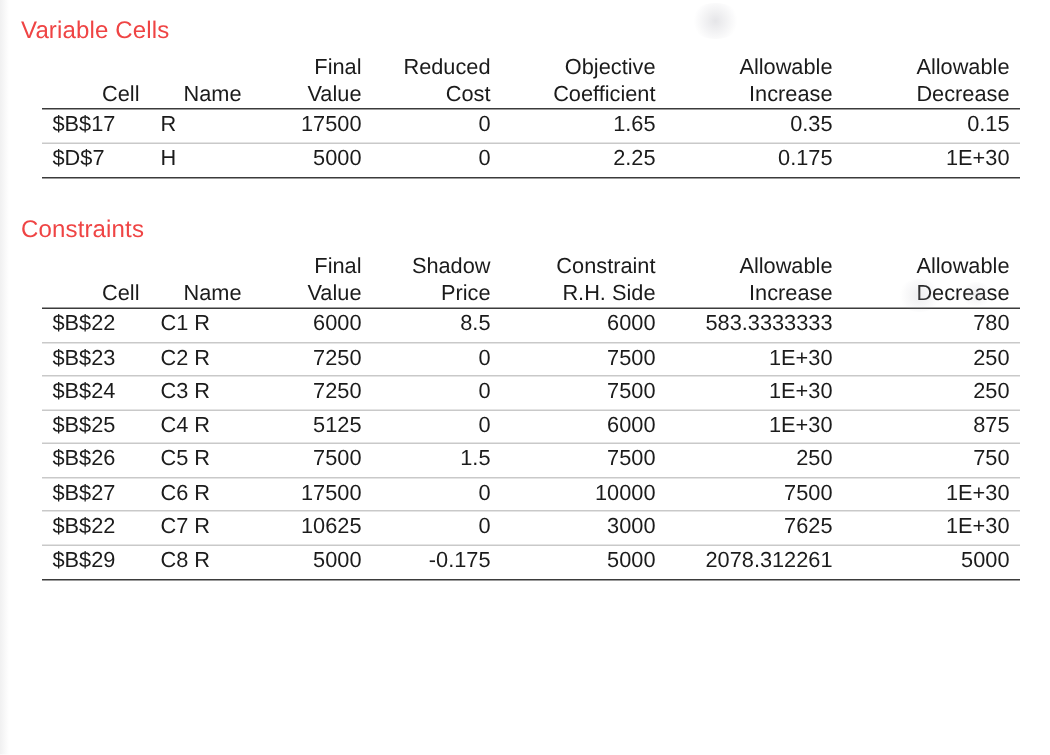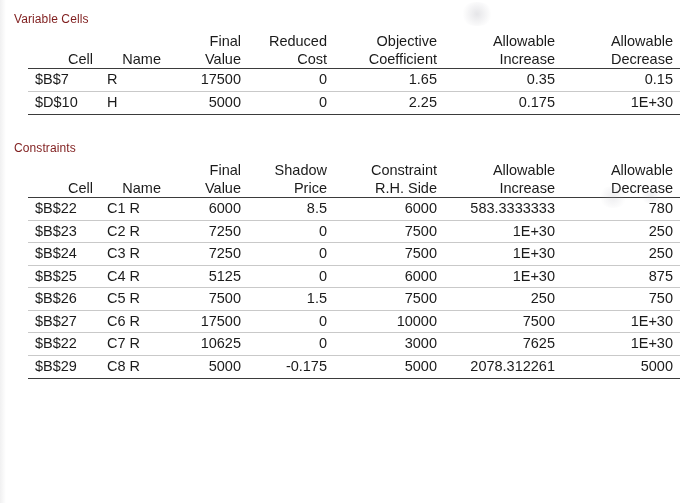--- a/index.html
+++ b/index.html
@@ -16,22 +16,22 @@
     position: relative;
   }
   .page {
     position: relative;
     width: 700px;
     height: 503px;
     box-sizing: border-box;
     padding: 8px 14px 0 10px;
   }
   .section-title {
-    font-size: 12px;
-    color: #7f1d1d;
+    font-size: 16px;
+    color: #ef4444;
     margin: 4px 0 6px 4px;
     letter-spacing: 0.1px;
   }
   table.report {
     border-collapse: collapse;
     font-size: 14.5px;
     margin-left: 18px;
   }
   table.report td, table.report th {
     padding: 1px 7px;
@@ -119,30 +119,30 @@
         <th class="c-name">Name</th>
         <th>Value</th>
         <th>Cost</th>
         <th>Coefficient</th>
         <th>Increase</th>
         <th>Decrease</th>
       </tr>
     </thead>
     <tbody>
       <tr class="row">
-        <td class="c-cell">$B$7</td>
+        <td class="c-cell">$B$17</td>
         <td class="c-name">R</td>
         <td class="c-num">17500</td>
         <td class="c-num">0</td>
         <td class="c-num">1.65</td>
         <td class="c-num">0.35</td>
         <td class="c-num">0.15</td>
       </tr>
       <tr class="row">
-        <td class="c-cell">$D$10</td>
+        <td class="c-cell">$D$7</td>
         <td class="c-name">H</td>
         <td class="c-num">5000</td>
         <td class="c-num">0</td>
         <td class="c-num">2.25</td>
         <td class="c-num">0.175</td>
         <td class="c-num">1E+30</td>
       </tr>
     </tbody>
   </table>
 

